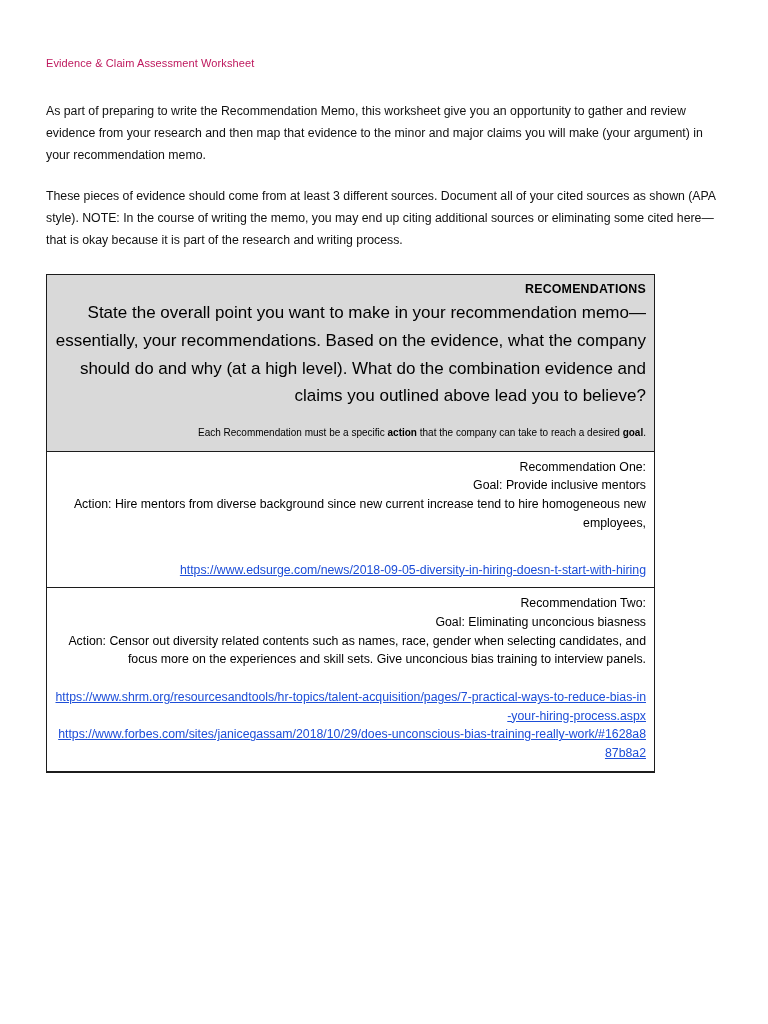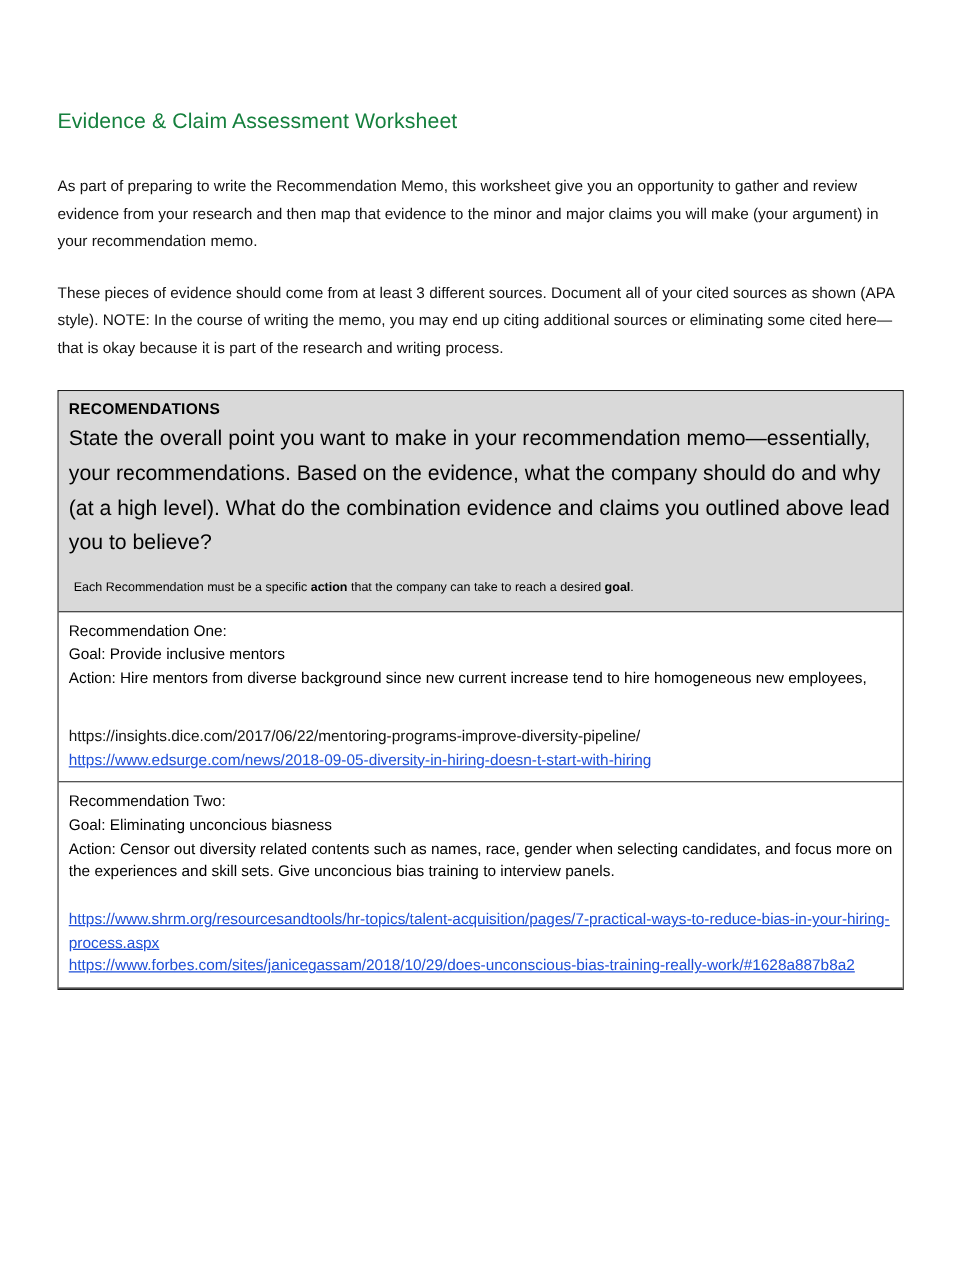--- a/index.html
+++ b/index.html
@@ -24,45 +24,46 @@
     background: #ffffff;
   }
   .content {
     position: absolute;
     left: 46px;
     top: 0;
     width: 677px;
   }
 
   .doc-title {
-    font-size: 17px;
+    font-size: 11px;
     font-weight: normal;
     margin: 0;
-    padding-top: 87px;
+    padding-top: 57px;
     letter-spacing: 0.1px;
-    color: #15803d;
+    color: #be185d;
   }
 
   .intro-para {
     font-size: 12.3px;
     line-height: 1.77;
     margin: 0;
     color: #111111;
   }
   .intro-para.p1 { padding-top: 32px; }
   .intro-para.p2 { padding-top: 20px; }
 
   
   .rec-table {
     margin-top: 22px;
     border: 1.4px solid #1c1c1c;
     border-collapse: collapse;
-    width: 677px;
+    width: 609px;
     box-sizing: border-box;
     background: #ffffff;
+    text-align: right;
   }
   .rec-row {
     box-sizing: border-box;
   }
   .rec-row.header-row {
     background: #d9d9d9;
     border-bottom: 1.6px solid #1c1c1c;
     padding: 6px 8px 10px 8px;
   }
   .rec-row.body-row {
@@ -145,21 +146,20 @@
           <span>Each Recommendation must be a specific </span><b>action</b><span> that the company can take to reach a desired </span><b>goal</b><span>.</span>
         </div>
       </div>
 
       <div class="rec-row body-row">
         <div class="rec-line">Recommendation One:</div>
         <div class="rec-line">Goal: Provide inclusive mentors</div>
         <div class="rec-line">Action: Hire mentors from diverse background since new current increase tend to hire homogeneous new employees,</div>
         <div class="rec-spacer-1"></div>
         <div class="url-block">
-          <span class="url plain">https://insights.dice.com/2017/06/22/mentoring-programs-improve-diversity-pipeline/</span>
           <a class="url link" href="#">https://www.edsurge.com/news/2018-09-05-diversity-in-hiring-doesn-t-start-with-hiring</a>
         </div>
       </div>
 
       <div class="rec-row body-row">
         <div class="rec-line">Recommendation Two:</div>
         <div class="rec-line">Goal: Eliminating unconcious biasness</div>
         <div class="rec-line">Action: Censor out diversity related contents such as names, race, gender when selecting candidates, and focus more on the experiences and skill sets.  Give unconcious bias training to interview panels.</div>
         <div class="rec-spacer-2"></div>
         <div class="url-block">

